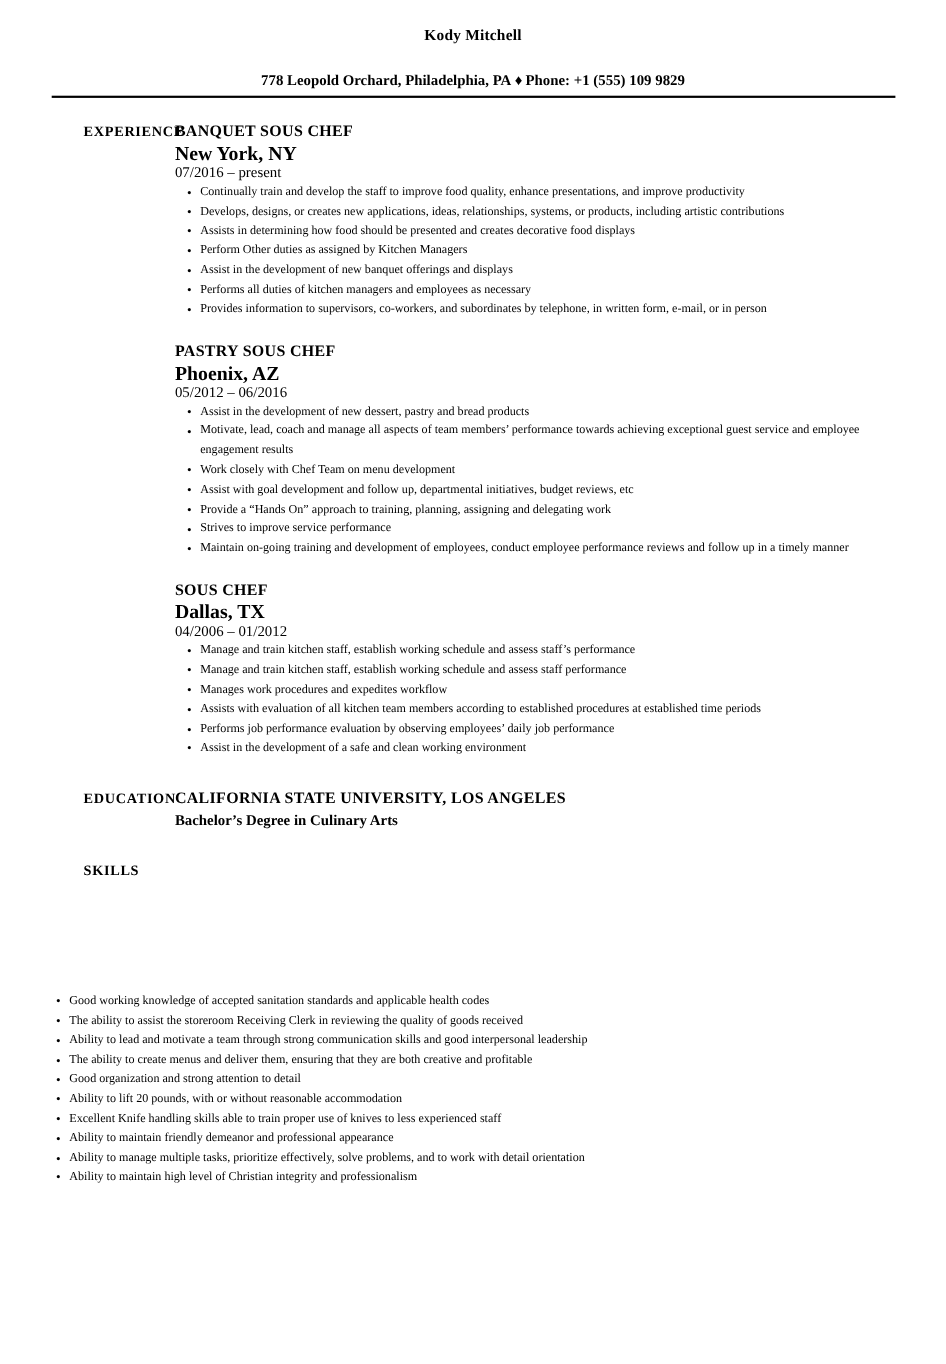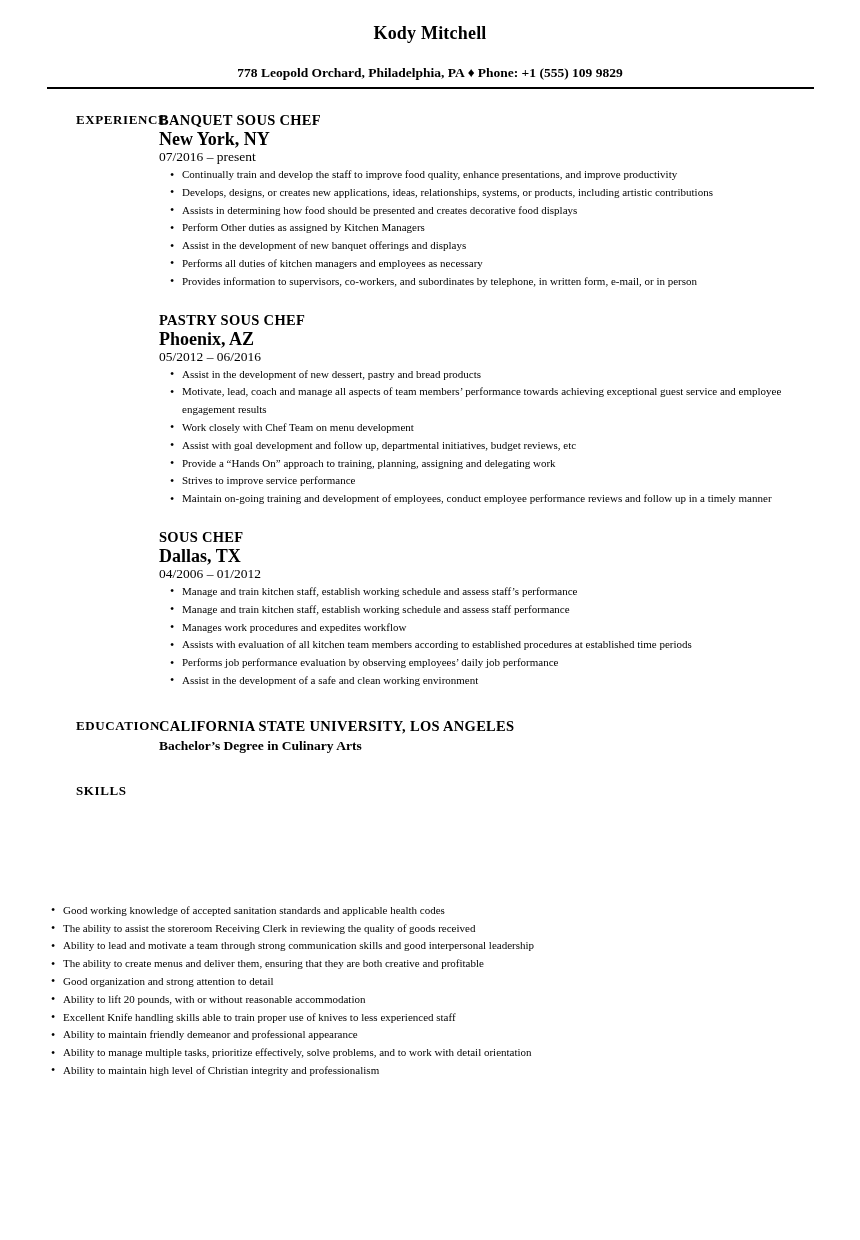--- a/index.html
+++ b/index.html
@@ -20,21 +20,21 @@
     height: 1240px;
     background: #ffffff;
   }
 
   
   .header {
     padding-top: 22px;
     text-align: center;
   }
   .cand-name {
-    font-size: 18px;
+    font-size: 14px;
     font-weight: bold;
     letter-spacing: 0.2px;
     line-height: 22px;
   }
   .contact-line {
     font-size: 13.5px;
     font-weight: bold;
     margin-top: 20px;
     line-height: 17px;
   }

